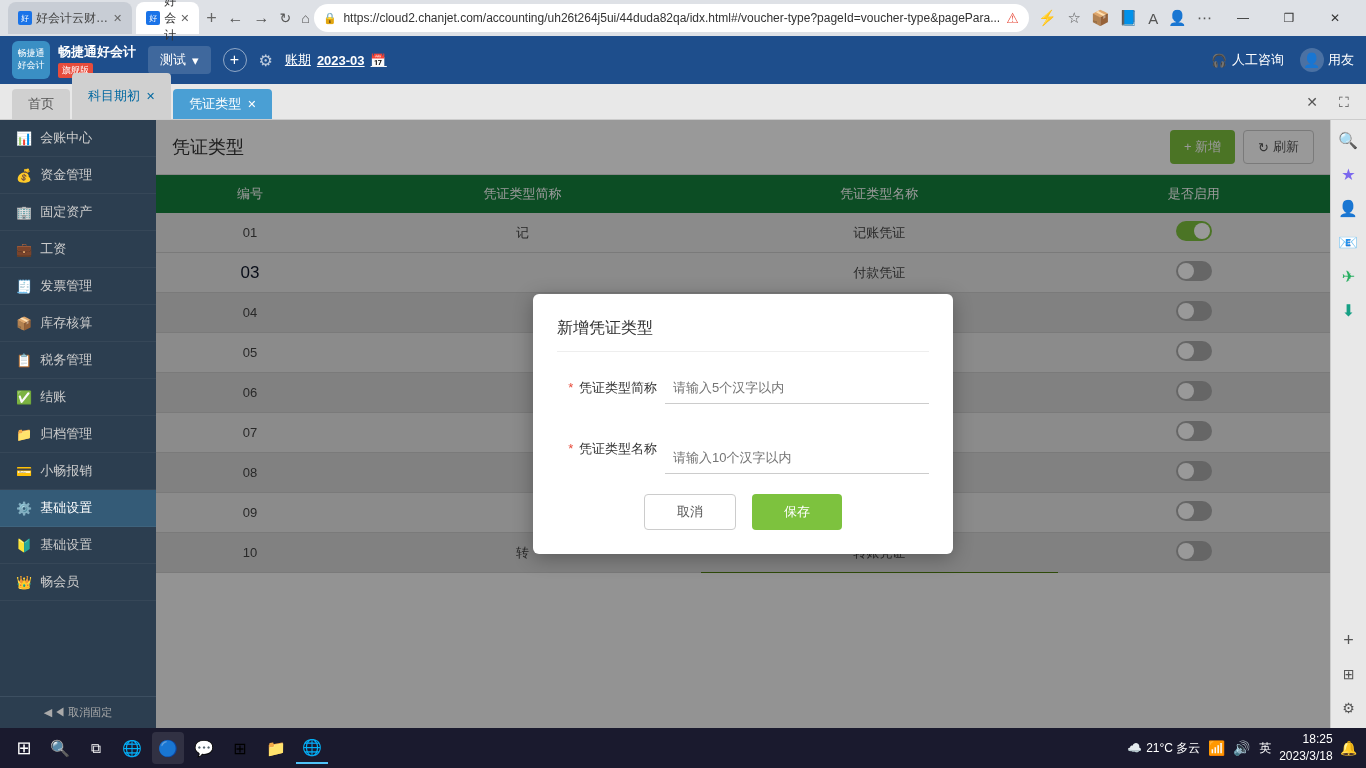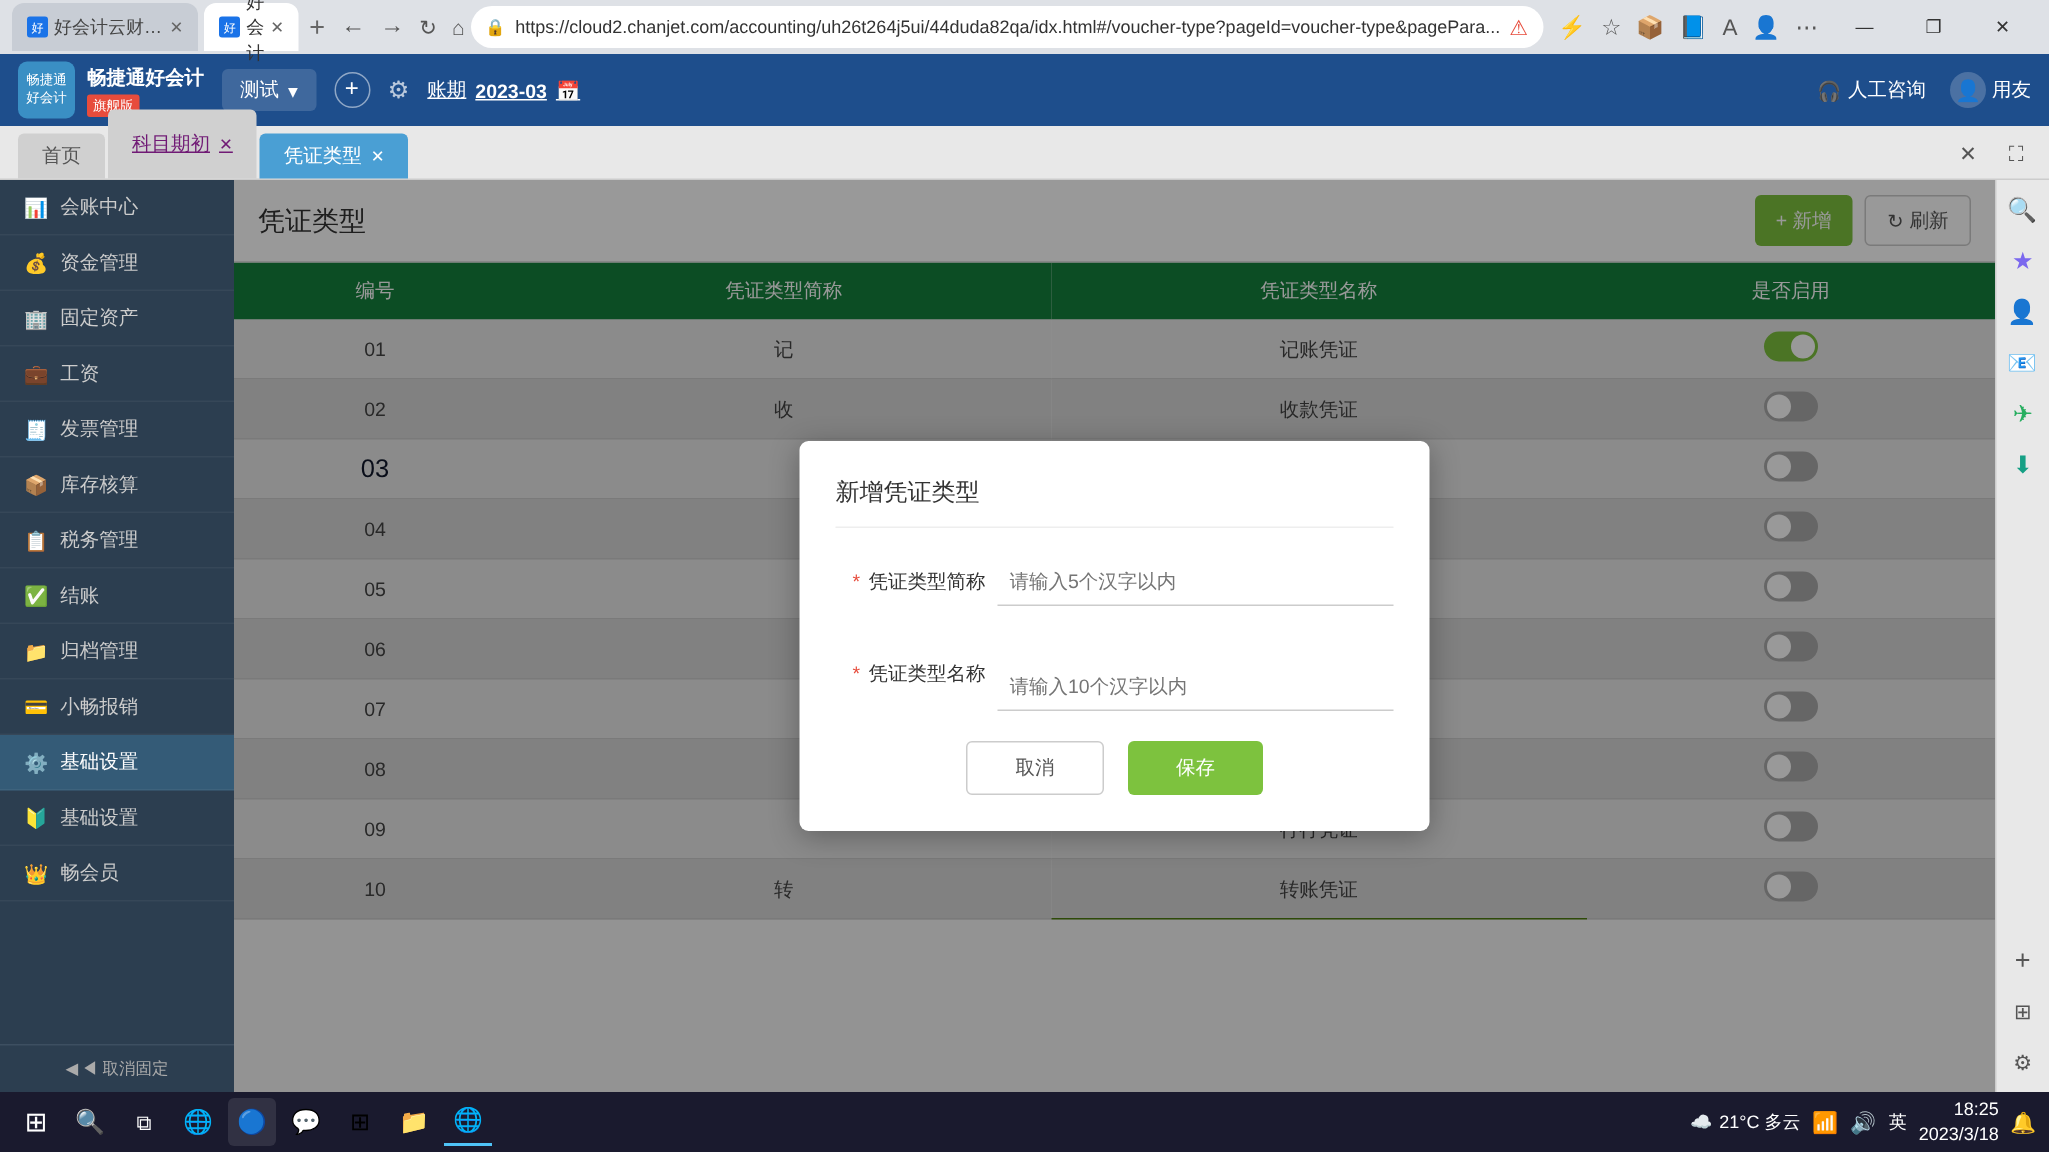--- a/index.html
+++ b/index.html
@@ -86,21 +86,21 @@
       <span style="width:24px;height:24px;border-radius:50%;background:rgba(255,255,255,0.2);display:flex;align-items:center;justify-content:center;font-size:14px;">👤</span>
       <span>用友</span>
     </div>
   </div>
 </div>
 
 <div style="background:#e8e8e8;height:36px;display:flex;align-items:flex-end;padding:0 12px;border-bottom:1px solid #ccc;position:relative;">
   <div style="padding:6px 16px;font-size:13px;cursor:pointer;border-radius:4px 4px 0 0;height:30px;display:flex;align-items:center;background:#d0d0d0;color:#555;margin-right:2px;">
     <span>首页</span>
   </div>
-  <div style="padding:6px 16px;font-size:13px;cursor:pointer;border-radius:4px 4px 0 0;height:46px;display:flex;align-items:center;gap:6px;background:#d0d0d0;color:#701a75;margin-right:2px;text-decoration:underline;">
+  <div style="padding:6px 16px;font-size:13px;cursor:pointer;border-radius:4px 4px 0 0;height:46px;display:flex;align-items:center;gap:6px;background:#d0d0d0;color:#0369a1;margin-right:2px;">
     <span>科目期初</span>
     <span style="font-size:11px;cursor:pointer;">✕</span>
   </div>
   <div style="padding:6px 16px;font-size:13px;cursor:pointer;border-radius:4px 4px 0 0;height:30px;display:flex;align-items:center;gap:6px;background:#4a9fd4;color:white;margin-right:2px;">
     <span>凭证类型</span>
     <span style="font-size:11px;cursor:pointer;">✕</span>
   </div>
   <div style="position:absolute;right:40px;top:4px;width:28px;height:28px;display:flex;align-items:center;justify-content:center;cursor:pointer;color:#555;font-size:14px;">✕</div>
   <div style="position:absolute;right:8px;top:4px;width:28px;height:28px;display:flex;align-items:center;justify-content:center;cursor:pointer;color:#555;font-size:14px;">⛶</div>
 </div>
@@ -194,30 +194,20 @@
         <tr style="background: rgb(232, 232, 232);">
       <td style="padding:8px 16px;text-align:center;font-size:13px;color:#444;border-bottom:1px solid #ccc;">01</td>
       <td style="padding:8px 16px;text-align:center;font-size:13px;color:#444;border-bottom:1px solid #ccc;">记</td>
       <td style="padding:8px 16px;text-align:center;font-size:13px;color:#444;border-bottom:1px solid #ccc;">记账凭证</td>
       <td style="padding:8px 16px;text-align:center;border-bottom:1px solid #ccc;">
         <span style="display:inline-block;width:36px;height:20px;border-radius:10px;position:relative;cursor:pointer;background:#7dc23e;">
           <span style="display:block;width:16px;height:16px;background:white;border-radius:50%;position:absolute;top:2px;right:2px;transition:0.2s;"></span>
         </span>
       </td>
     </tr>
-            <tr style="background: rgb(216, 216, 216);">
-      <td style="padding:8px 16px;text-align:center;font-size:13px;color:#444;border-bottom:1px solid #ccc;">02</td>
-      <td style="padding:8px 16px;text-align:center;font-size:13px;color:#444;border-bottom:1px solid #ccc;">收</td>
-      <td style="padding:8px 16px;text-align:center;font-size:13px;color:#444;border-bottom:1px solid #ccc;">收款凭证</td>
-      <td style="padding:8px 16px;text-align:center;border-bottom:1px solid #ccc;">
-        <span style="display:inline-block;width:36px;height:20px;border-radius:10px;position:relative;cursor:pointer;background:#aaa;">
-          <span style="display:block;width:16px;height:16px;background:white;border-radius:50%;position:absolute;top:2px;left:2px;transition:0.2s;"></span>
-        </span>
-      </td>
-    </tr>
             <tr style="background: rgb(232, 232, 232);">
       <td style="padding:8px 16px;text-align:center;font-size:17px;color:#0f172a;border-bottom:1px solid #ccc;">03</td>
       <td style="padding:8px 16px;text-align:center;font-size:13px;color:#444;border-bottom:1px solid #ccc;"></td>
       <td style="padding:8px 16px;text-align:center;font-size:13px;color:#444;border-bottom:1px solid #ccc;">付款凭证</td>
       <td style="padding:8px 16px;text-align:center;border-bottom:1px solid #ccc;">
         <span style="display:inline-block;width:36px;height:20px;border-radius:10px;position:relative;cursor:pointer;background:#aaa;">
           <span style="display:block;width:16px;height:16px;background:white;border-radius:50%;position:absolute;top:2px;left:2px;transition:0.2s;"></span>
         </span>
       </td>
     </tr>

